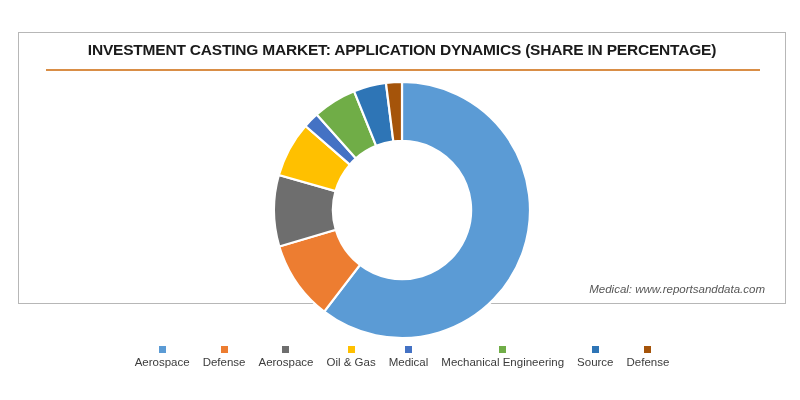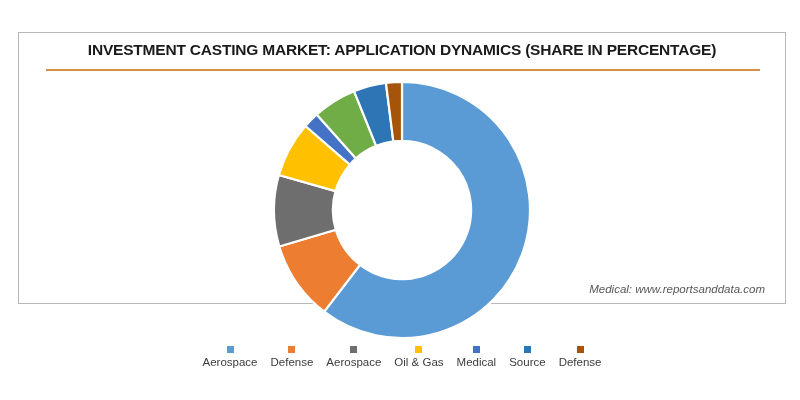--- a/index.html
+++ b/index.html
@@ -169,20 +169,24 @@
       </div>
       <div class="legend-item">
         <span class="legend-swatch" style="background: rgb(255, 192, 0);"></span>
         <span class="legend-label">Oil &amp; Gas</span>
       </div>
       <div class="legend-item">
         <span class="legend-swatch" style="background: rgb(68, 114, 196);"></span>
         <span class="legend-label">Medical</span>
       </div>
       <div class="legend-item">
+        <span class="legend-swatch" style="background: rgb(112, 173, 71);"></span>
+        <span class="legend-label">Mechanical Engineering</span>
+      </div>
+      <div class="legend-item">
         <span class="legend-swatch" style="background: rgb(46, 117, 182);"></span>
         <span class="legend-label">Source</span>
       </div>
       <div class="legend-item">
         <span class="legend-swatch" style="background: rgb(165, 84, 10);"></span>
         <span class="legend-label">Defense</span>
       </div>
     </div>
 
   <div id="source">Medical: www.reportsanddata.com</div>

